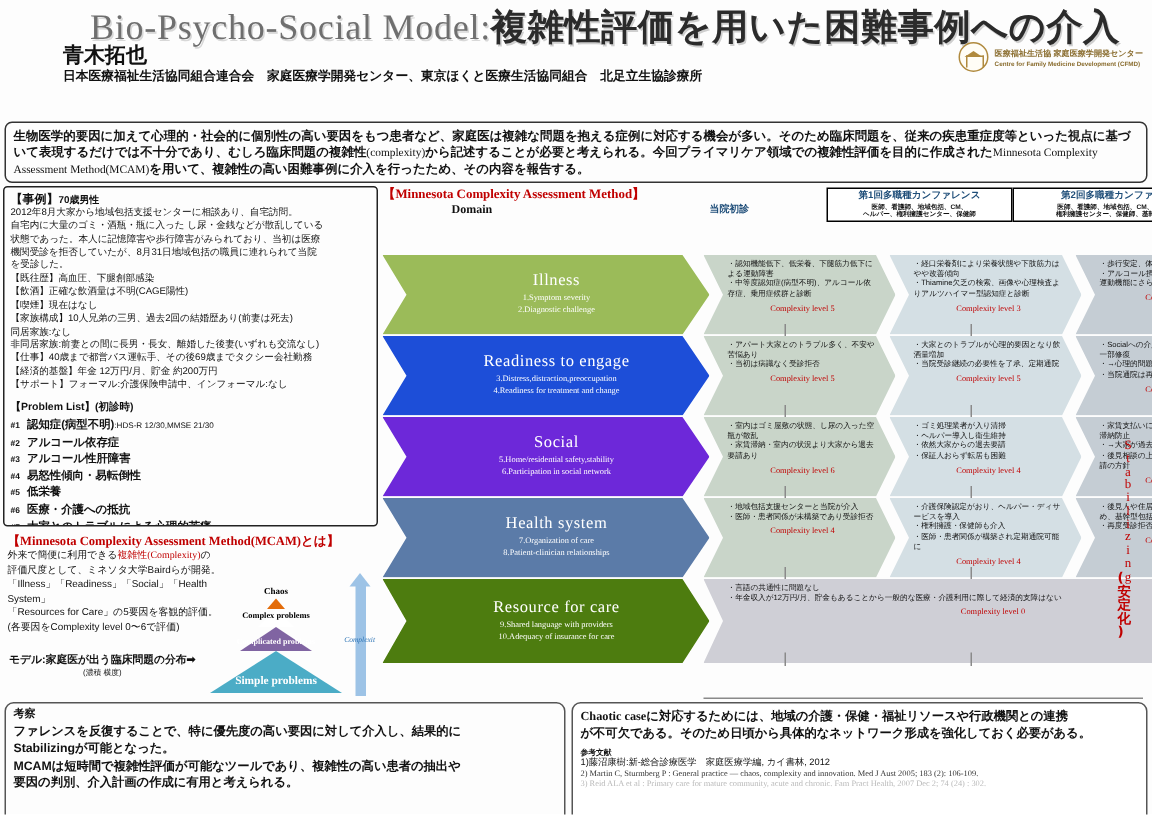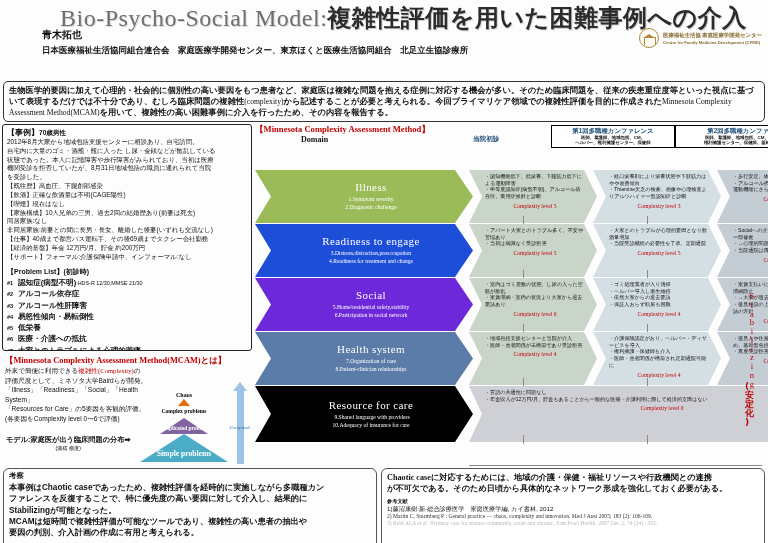--- a/index.html
+++ b/index.html
@@ -43,21 +43,21 @@
     font-family: "DejaVu Sans", sans-serif;
     font-weight: 700;
     font-size: 24px;
     color: #2b2b2b;
     text-shadow: 1px 1px 0 #cfcfcf;
   }
   .author {
     position: absolute;
     left: 42px;
     top: 28px;
-    font-size: 10px;
+    font-size: 14px;
     font-weight: 700;
     color: #111;
   }
   .affil {
     position: absolute;
     left: 42px;
     top: 45px;
     font-size: 8.5px;
     font-weight: 700;
     color: #111;
@@ -652,21 +652,21 @@
             </div>
             <div class="chev-cell c3">
               <span class="bullet">後見人や住居問題等の方針を協議するため、基幹型包括支援センターも介入</span>
               <span class="bullet">再度受診拒否</span>
               <span class="lvl">Complexity level 3</span>
             </div>
             <div class="tickline" style="left: 268px;"></div>
             <div class="tickline" style="left: 392px;"></div>
           </div>
           <div class="row last">
-            <div class="chev-domain" style="background: #000000; text-align: right;">
+            <div class="chev-domain" style="background: #4d7c0f;">
               <div class="dname">Resource for care</div>
               <div class="ditems">
                 <div>9.Shared language with providers</div>
                 <div>10.Adequacy of insurance for care</div>
               </div>
             </div>
             <div class="chev-cell wide">
               <span class="bullet">言語の共通性に問題なし</span>
               <span class="bullet">年金収入が12万円/月、貯金もあることから一般的な医療・介護利用に際して経済的支障はない</span>
               <span class="lvl">Complexity level 0</span>
@@ -696,21 +696,20 @@
           <span class="ch">化</span>
           <span class="ch">)</span>
         </div>
     </div>
   </div>
 
   <div class="footer">
     <div class="discussion">
       <div class="sec-head-jp">考察</div>
       <div class="sec-body">
-        <div>本事例はChaotic caseであったため、複雑性評価を経時的に実施しながら多職種カン</div>
         <div>ファレンスを反復することで、特に優先度の高い要因に対して介入し、結果的に</div>
         <div>Stabilizingが可能となった。</div>
         <div>MCAMは短時間で複雑性評価が可能なツールであり、複雑性の高い患者の抽出や</div>
         <div>要因の判別、介入計画の作成に有用と考えられる。</div>
       </div>
     </div>
     <div class="nextstep">
       <div class="sec-body">
         <div><span class="ser">Chaotic case</span><span>に対応するためには、地域の介護・保健・福祉リソースや行政機関との連携</span></div>
         <div>が不可欠である。そのため日頃から具体的なネットワーク形成を強化しておく必要がある。</div>

